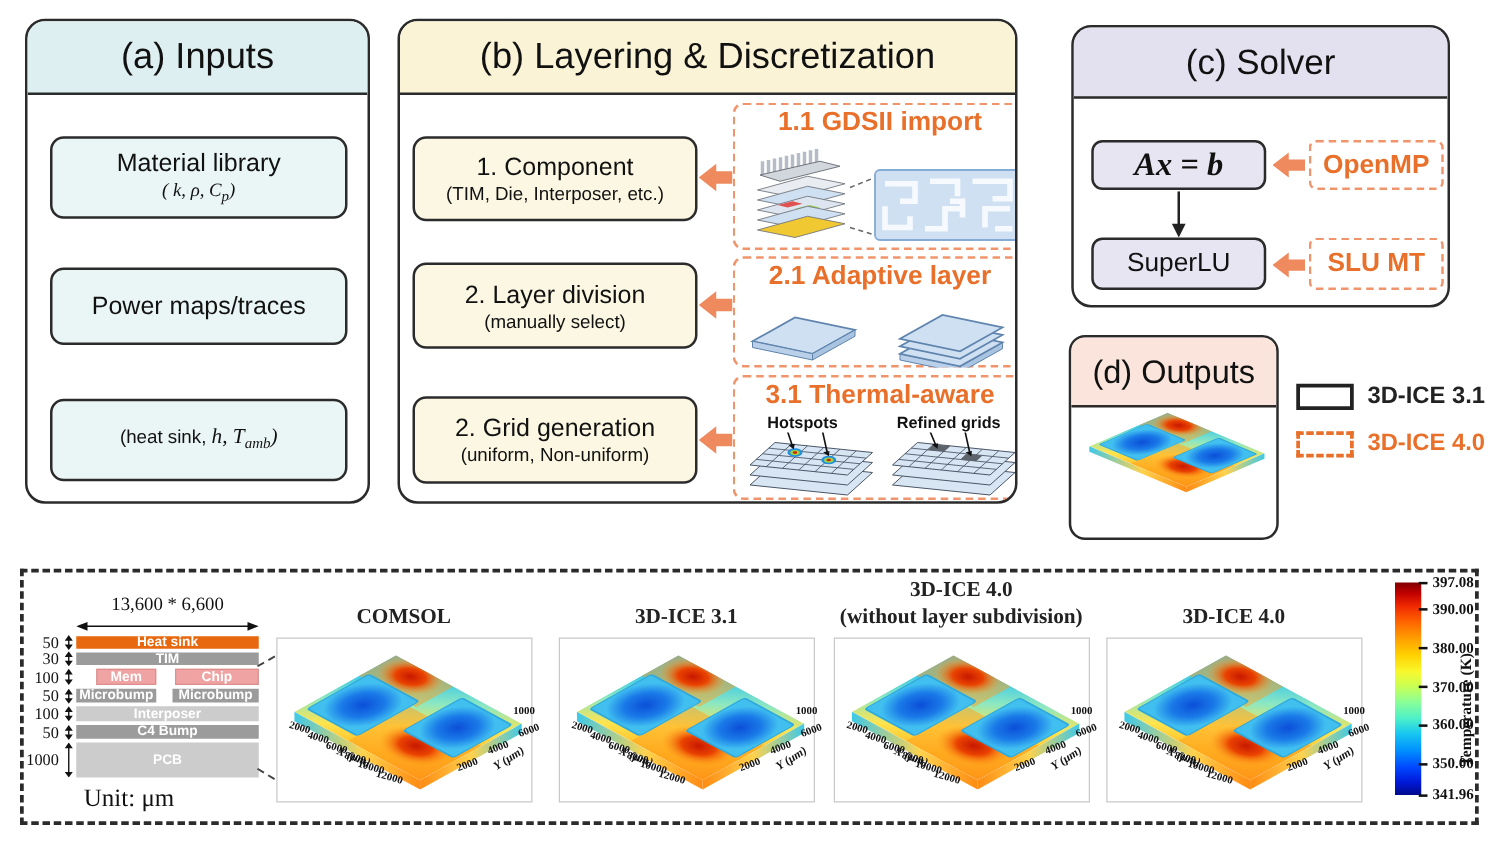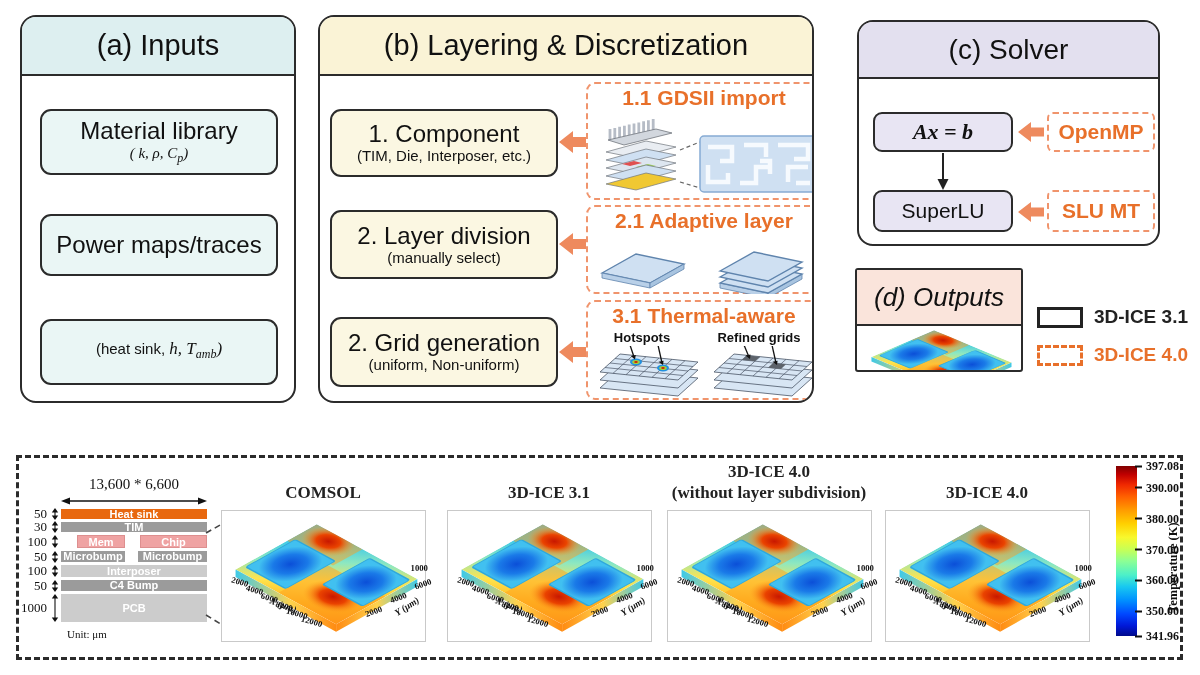--- a/index.html
+++ b/index.html
@@ -4,43 +4,43 @@
 <style>
   html,body{margin:0;padding:0;}
   body{width:1200px;height:675px;position:relative;background:#fff;
        font-family:"Liberation Sans",sans-serif;color:#111;overflow:hidden;}
   .abs{position:absolute;}
   
   .panel{position:absolute;background:#fff;border:2.5px solid #2b2b2b;border-radius:16px;overflow:hidden;box-sizing:border-box;}
   .panel-header{height:57px;border-bottom:2.5px solid #2b2b2b;display:flex;align-items:center;justify-content:center;font-size:29px;}
   .rbox{position:absolute;border:2px solid #2b2b2b;border-radius:11px;display:flex;flex-direction:column;
         align-items:center;justify-content:center;text-align:center;box-sizing:border-box;}
-  .rbox .l1{font-size:24px;line-height:26px;text-align:center;}
+  .rbox .l1{font-size:20px;line-height:26px;text-align:center;}
   .rbox .l2{font-size:15px;line-height:18px;}
   .mathline{font-family:"Liberation Serif",serif;font-style:italic;font-size:17px;}
   .mathline sub{font-size:12px;}
   .item-a{background:#eaf6f5;}
   .step{background:#fbf7e2;}
   .dashedbox{position:absolute;border:2.5px dashed #f0946c;border-radius:9px;box-sizing:border-box;}
   .ftitle{font-size:21px;font-weight:bold;color:#e8702a;text-align:center;margin-top:2px;}
   .flabel{position:absolute;font-size:13px;font-weight:bold;color:#111;text-align:center;}
   .sbox{position:absolute;background:#e8e5f3;border:2px solid #2b2b2b;border-radius:9px;display:flex;
         align-items:center;justify-content:center;font-size:21px;box-sizing:border-box;}
-  .eqtext{font-family:"Liberation Serif",serif;font-style:italic;font-weight:bold;font-size:22px;}
+  .eqtext{font-family:"Liberation Serif",serif;font-style:italic;font-weight:bold;font-size:26px;}
   .tagbox{position:absolute;border:2.5px dashed #f0946c;border-radius:6px;color:#e8702a;font-weight:bold;
           font-size:21px;display:flex;align-items:center;justify-content:center;box-sizing:border-box;}
   .legend-row{position:absolute;display:flex;align-items:center;gap:11px;}
   .legend-swatch{width:46px;height:21px;box-sizing:border-box;background:#fff;}
   .legend-label{font-size:19px;font-weight:bold;}
   
   #figure{position:absolute;left:16px;top:455px;width:1167px;height:205px;border:3px dashed #2b2b2b;box-sizing:border-box;}
   .dimlabel{position:absolute;text-align:center;font-family:"Liberation Serif",serif;font-size:15px;}
   .thick-label{position:absolute;text-align:right;font-family:"Liberation Serif",serif;font-size:13px;}
   .stack-row-cell{position:absolute;color:#fff;font-weight:bold;font-size:11px;text-align:center;box-sizing:border-box;}
-  .unitlabel{position:absolute;font-family:"Liberation Serif",serif;font-size:11px;}
+  .unitlabel{position:absolute;font-family:"Liberation Serif",serif;font-size:20px;}
   .ptitle{position:absolute;width:224px;text-align:center;font-family:"Liberation Serif",serif;
           font-weight:bold;font-size:17px;line-height:21px;color:#222;}
   .plotframe{position:absolute;width:205px;height:132px;border:1px solid #c9c9c9;background:#fff;box-sizing:border-box;}
   .plotframe svg{overflow:visible;display:block;}
   text.tick{font-family:"Liberation Serif",serif;font-weight:bold;font-size:9px;fill:#111;}
   text.alabel{font-family:"Liberation Serif",serif;font-weight:bold;font-style:italic;font-size:10px;fill:#111;}
   #colorbar-bar{position:absolute;width:21px;height:170px;
     background:linear-gradient(#800000 0%,#c00000 5%,#f02800 11%,#ff6000 18%,#ff9c00 26%,#ffd000 34%,
                #f8f82d 42%,#c8ff55 49%,#8cff95 56%,#4df0c8 64%,#18c8f0 71%,#0090ff 79%,#0048ff 87%,#0018d8 94%,#000a8b 100%);}
   .cb-tick{position:absolute;display:flex;align-items:center;transform:translateY(-50%);}
@@ -225,21 +225,21 @@
       <polygon points="0,11 13,1 13,6.5 26,6.5 26,15.5 13,15.5 13,21" fill="#ee8a5e"></polygon>
     </svg>
   <div class="tagbox" style="left:188px;top:90px;width:108px;height:40px;">
     <span>OpenMP</span>
   </div>
   <div class="tagbox" style="left:188px;top:168px;width:108px;height:42px;">
     <span>SLU MT</span>
   </div>
 </div>
 
-<div class="panel" id="box-d" style="left:855px;top:268px;width:168px;height:104px;border-radius:3px;font-style:italic;">
+<div class="panel" id="box-d" style="left:855px;top:268px;width:168px;height:164px;border-radius:13px;">
   <div class="panel-header" style="background:#fae4db;height:54px;font-size:26px;">
     <span>(d) Outputs</span>
   </div>
   <div id="out-plate" style="position:absolute;left:7px;top:58px;width:152px;height:68px;"><svg width="152" height="68" viewBox="4 10 204 122" preserveAspectRatio="none">
         <defs>
           <linearGradient id="bd" x1="1" y1="0" x2="0" y2="1">
             <stop offset="0" stop-color="#ff8b12"></stop>
             <stop offset="0.2" stop-color="#ffb41e"></stop>
             <stop offset="0.42" stop-color="#ffe44d"></stop>
             <stop offset="0.62" stop-color="#8ee8c0"></stop>

